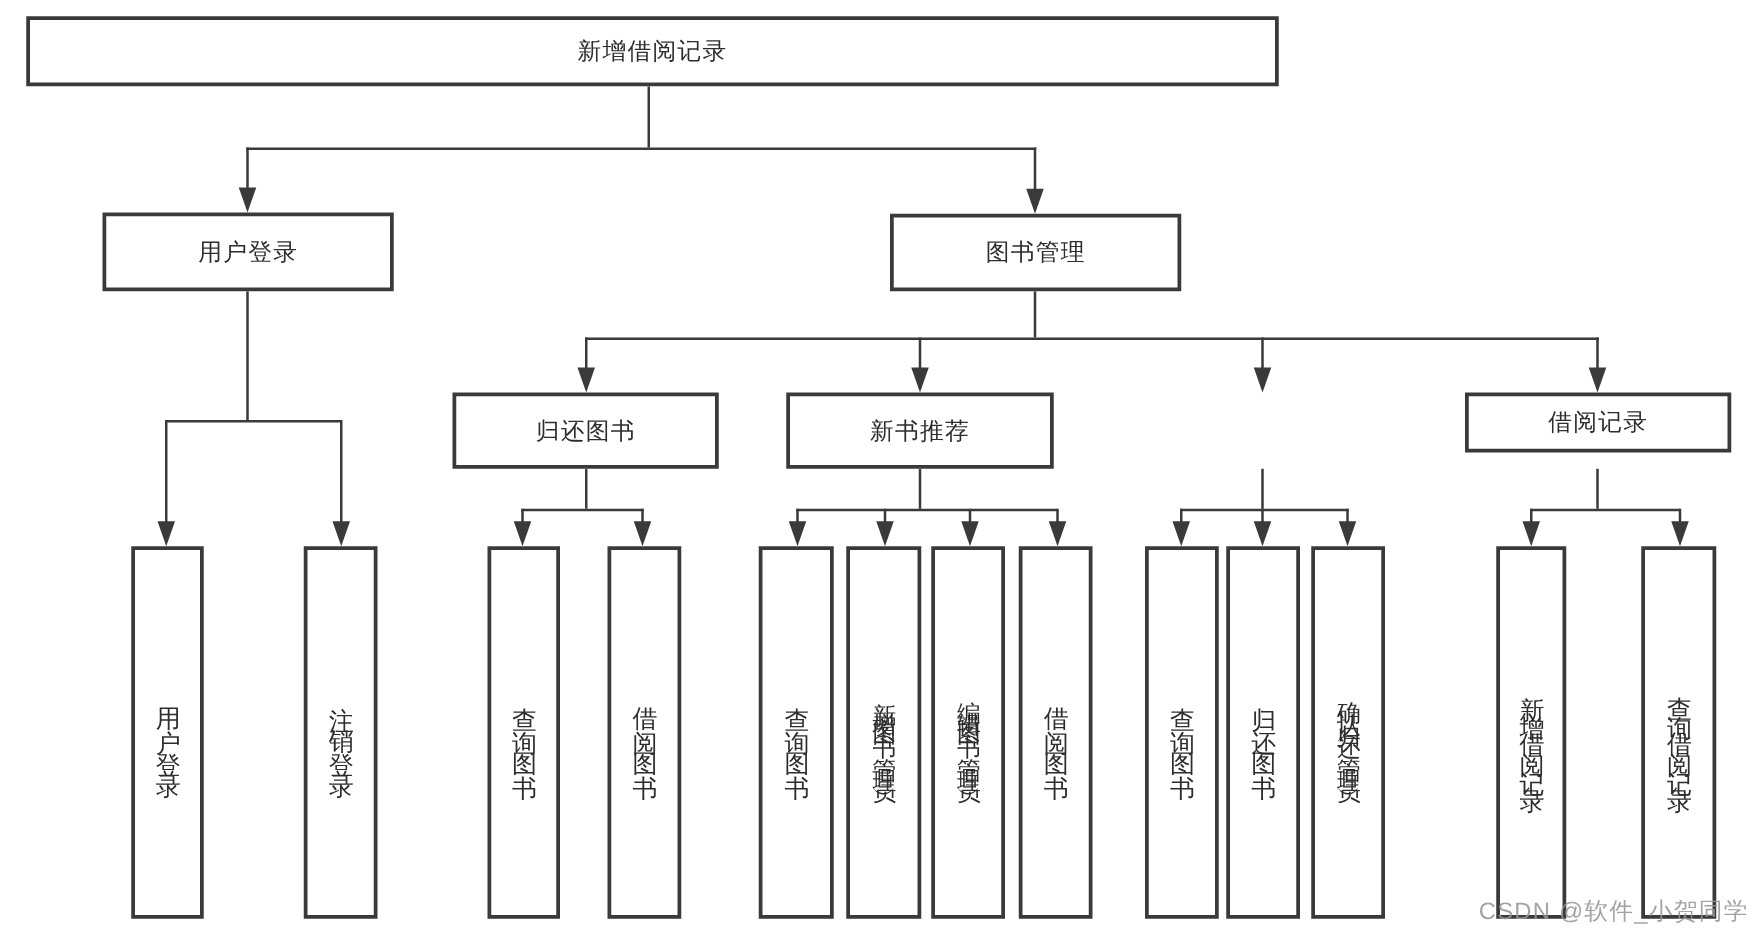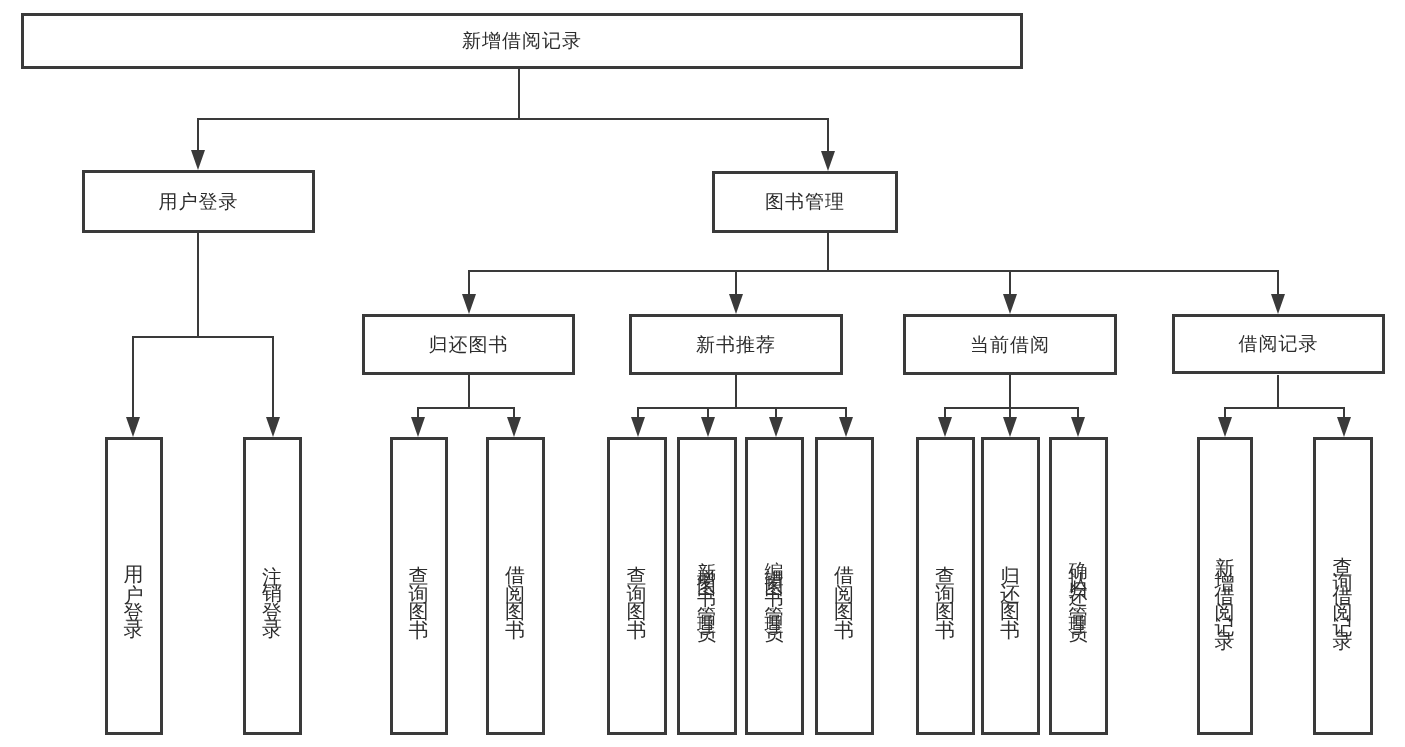--- a/index.html
+++ b/index.html
@@ -70,37 +70,34 @@
 <div id="stage">
 
   <div class="box" style="left:21px;top:13px;width:1002px;height:56px;">
     <span>新增借阅记录</span>
   </div>
 
   <div class="box" style="left:82px;top:170px;width:233px;height:63px;">
     <span>用户登录</span>
   </div>
 
-  <div class="box" style="left:712px;top:171px;width:186px;height:62px;">
+  <div class="box" style="left:712px;top:171px;width:233px;height:62px;">
     <span>图书管理</span>
   </div>
 
   <div class="box" style="left:362px;top:314px;width:213px;height:61px;">
     <span>归还图书</span>
   </div>
 
   <div class="box" style="left:629px;top:314px;width:214px;height:61px;">
     <span>新书推荐</span>
   </div>
 
-  <div class="box" style="left:903px;top:314px;width:214px;height:61px;">
-    <span>当前借阅</span>
-  </div>
-
-  <div class="box" style="left:1172px;top:314px;width:213px;height:60px;">
+
+  <div class="box" style="left:1172px;top:314px;width:213px;height:48px;">
     <span>借阅记录</span>
   </div>
 
   <div class="vbox" style="left:105px;width:58px;">
     <span class="vtext len4">用户登录</span>
   </div>
 
   <div class="vbox" style="left:243px;width:59px;">
     <span class="vtext len4">注销登录</span>
   </div>
@@ -201,14 +198,15 @@
   <div class="vline" style="left:1077px;top:407px;height:12px;"></div>
   <div class="arrowhead" style="left:1071px;top:417px;"></div>
 
   <div class="vline" style="left:1277px;top:375px;height:32px;"></div>
   <div class="hline" style="left:1224px;top:407px;width:120px;"></div>
   <div class="vline" style="left:1224px;top:407px;height:12px;"></div>
   <div class="arrowhead" style="left:1218px;top:417px;"></div>
   <div class="vline" style="left:1343px;top:407px;height:12px;"></div>
   <div class="arrowhead" style="left:1337px;top:417px;"></div>
 
+  <div class="watermark">CSDN @软件_小贺同学</div>
 
 </div>
 
 </body></html>

